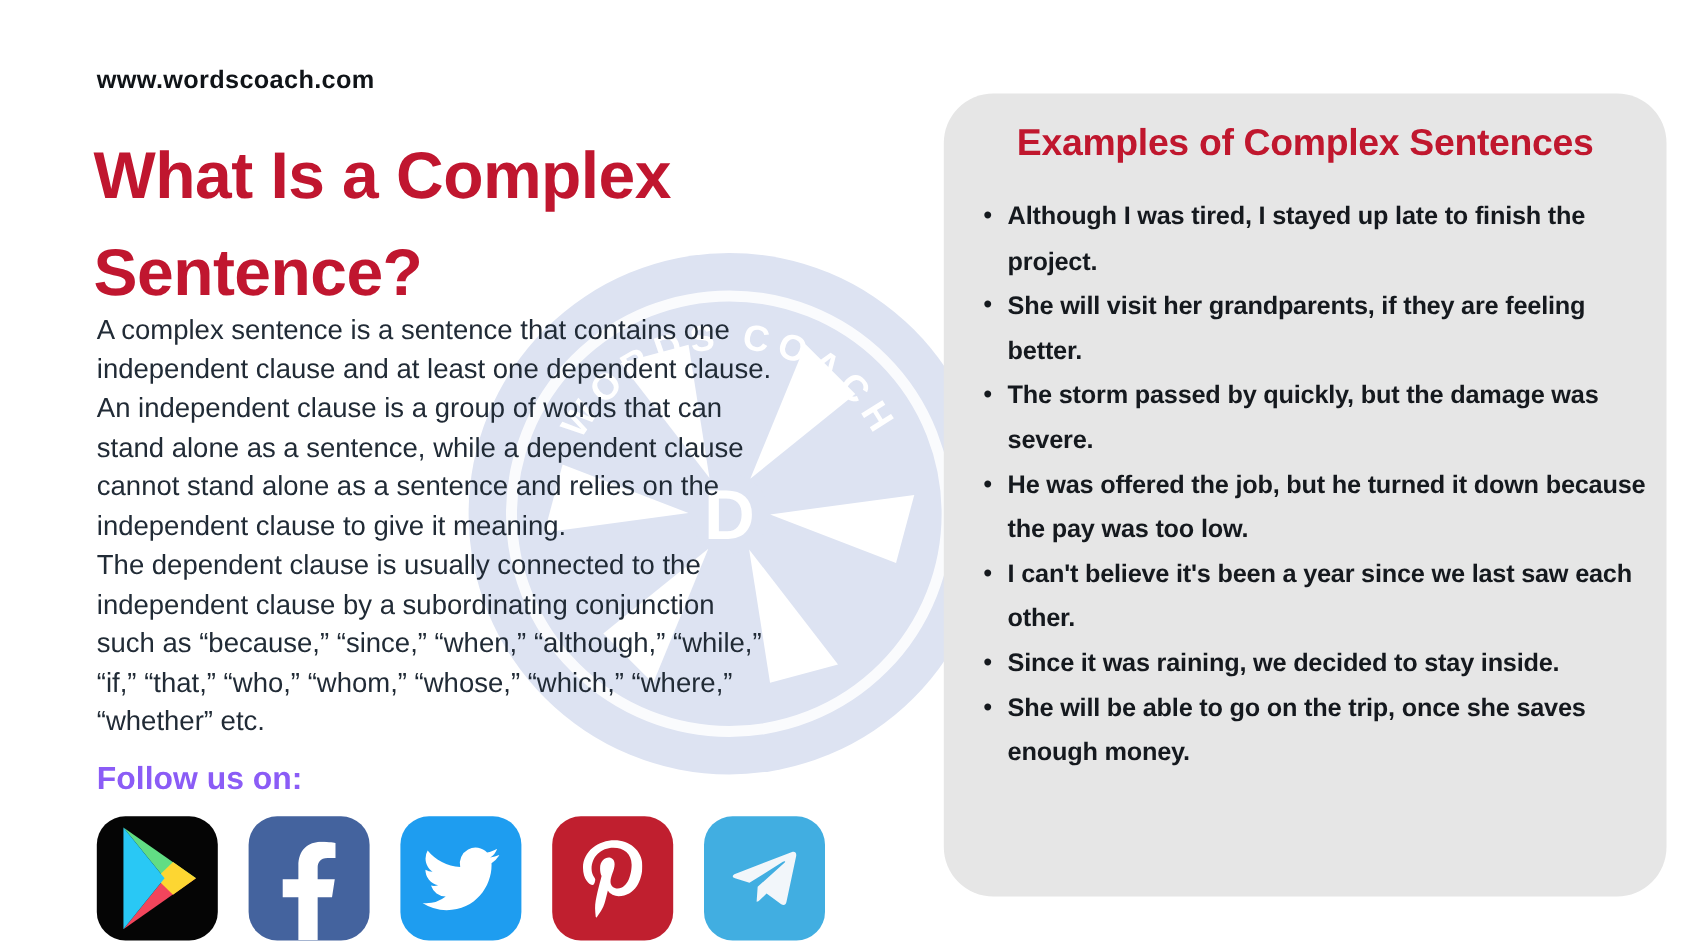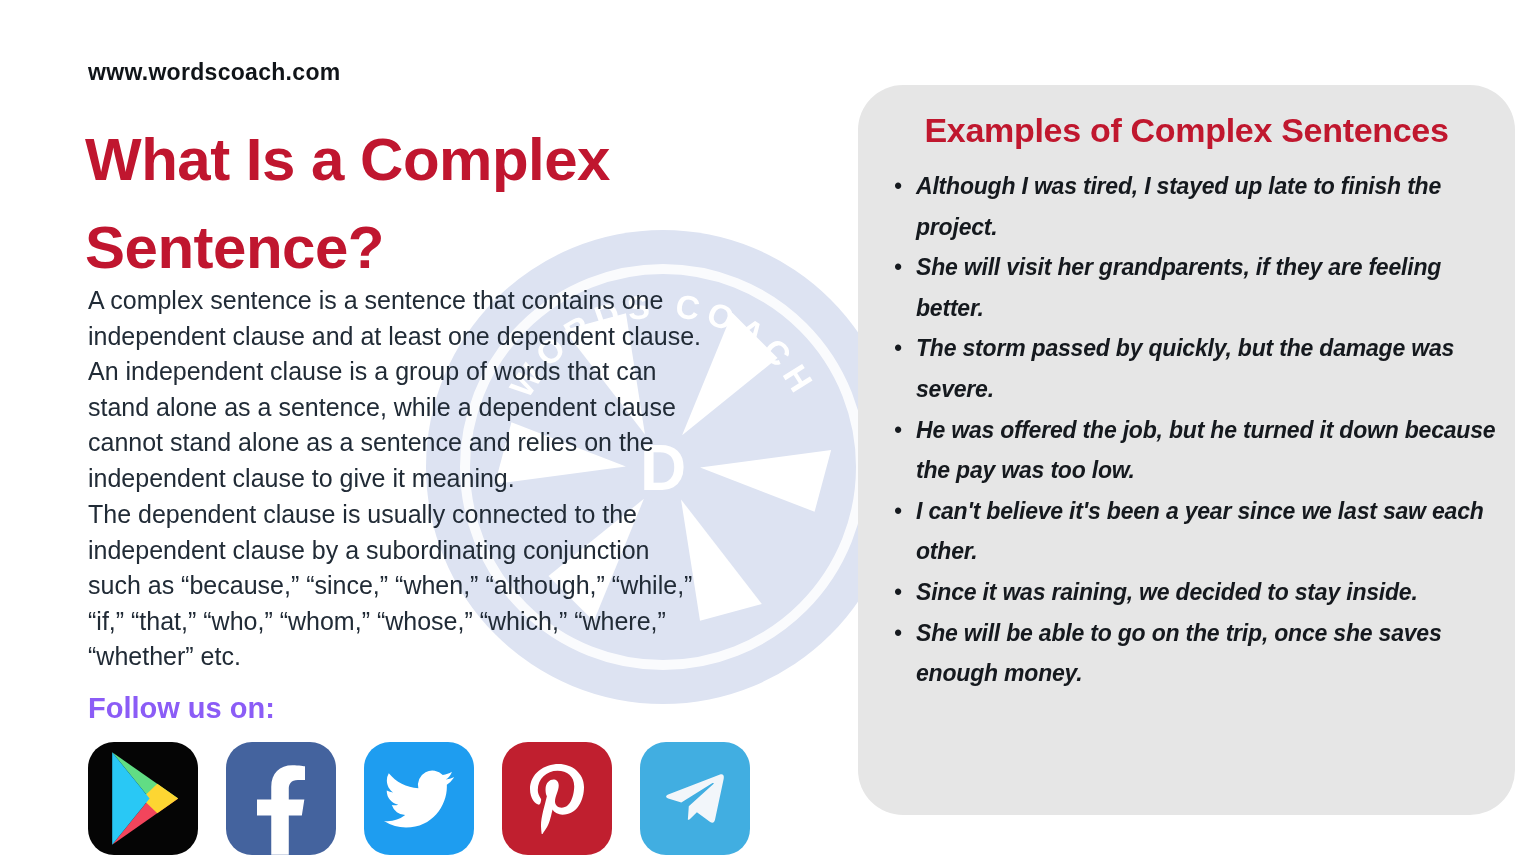--- a/index.html
+++ b/index.html
@@ -24,21 +24,21 @@
   .follow  { position:absolute; left:88px; top:692px; font-size:29px; font-weight:bold; color:#8b5cf6; }
 
   .social  { position:absolute; left:88px; top:742px; display:flex; gap:28px; }
   .tile    { width:110px; height:113px; border-radius:26px; display:flex; align-items:center; justify-content:center; overflow:hidden; }
   .tile svg { display:block; }
 
   
   .panel { position:absolute; left:858px; top:85px; width:657px; height:730px;
            background:#e6e6e6; border-radius:45px; }
   .panel-title { margin-top:26px; text-align:center; font-size:34px; font-weight:bold; color:#c0172e; letter-spacing:-0.3px; }
-  .examples { list-style:none; margin-top:16px; padding:0 11px 0 58px;font-style:italic; }
+  .examples { list-style:none; margin-top:26px; padding:0 11px 0 58px; }
   .examples li { position:relative; font-size:23px; font-weight:bold; color:#15191e;
                  line-height:40.6px; letter-spacing:-0.2px; }
   .examples li::before { content:"•"; position:absolute; left:-22px; top:0; font-size:22px; color:#15191e; }
 </style>
 </head>
 <body>
 
 <div class="stage">
 
   <svg class="watermark" viewBox="-240 -240 480 480" aria-hidden="true">

